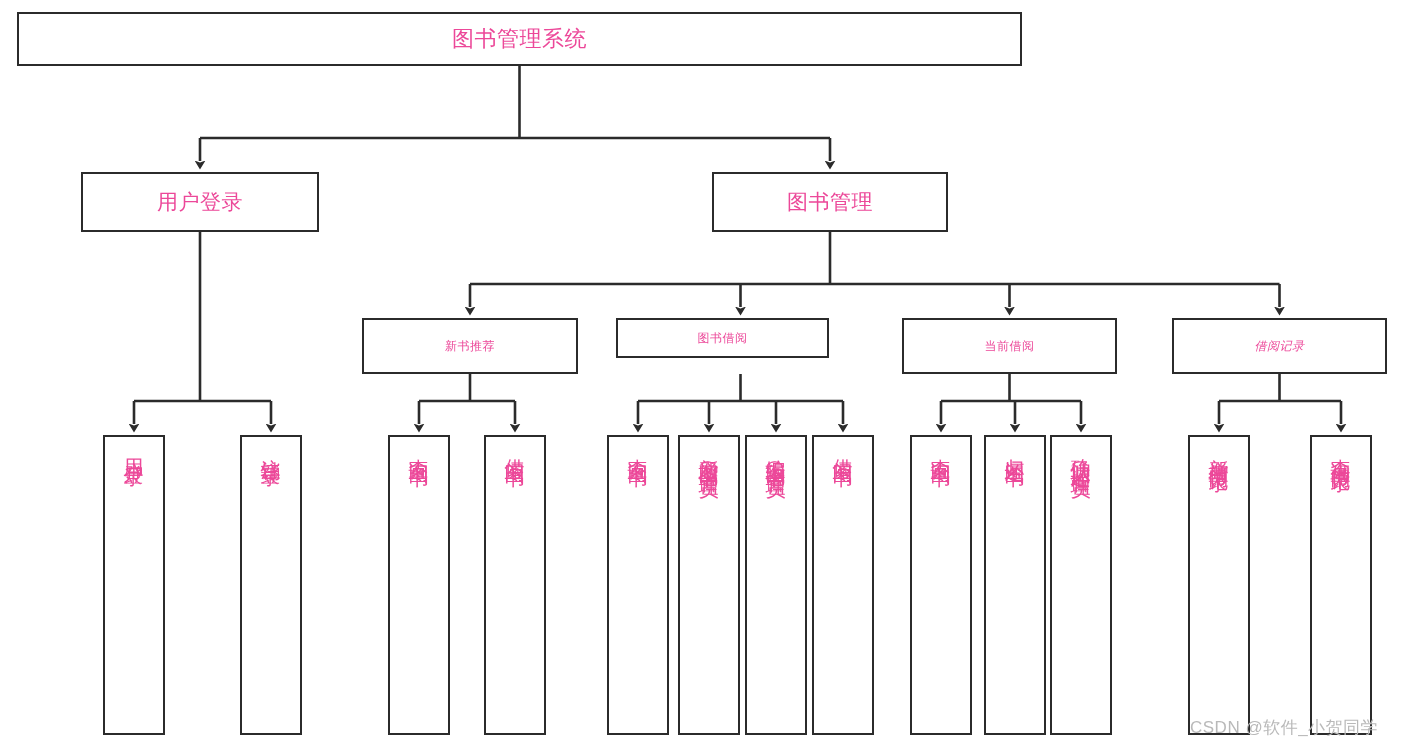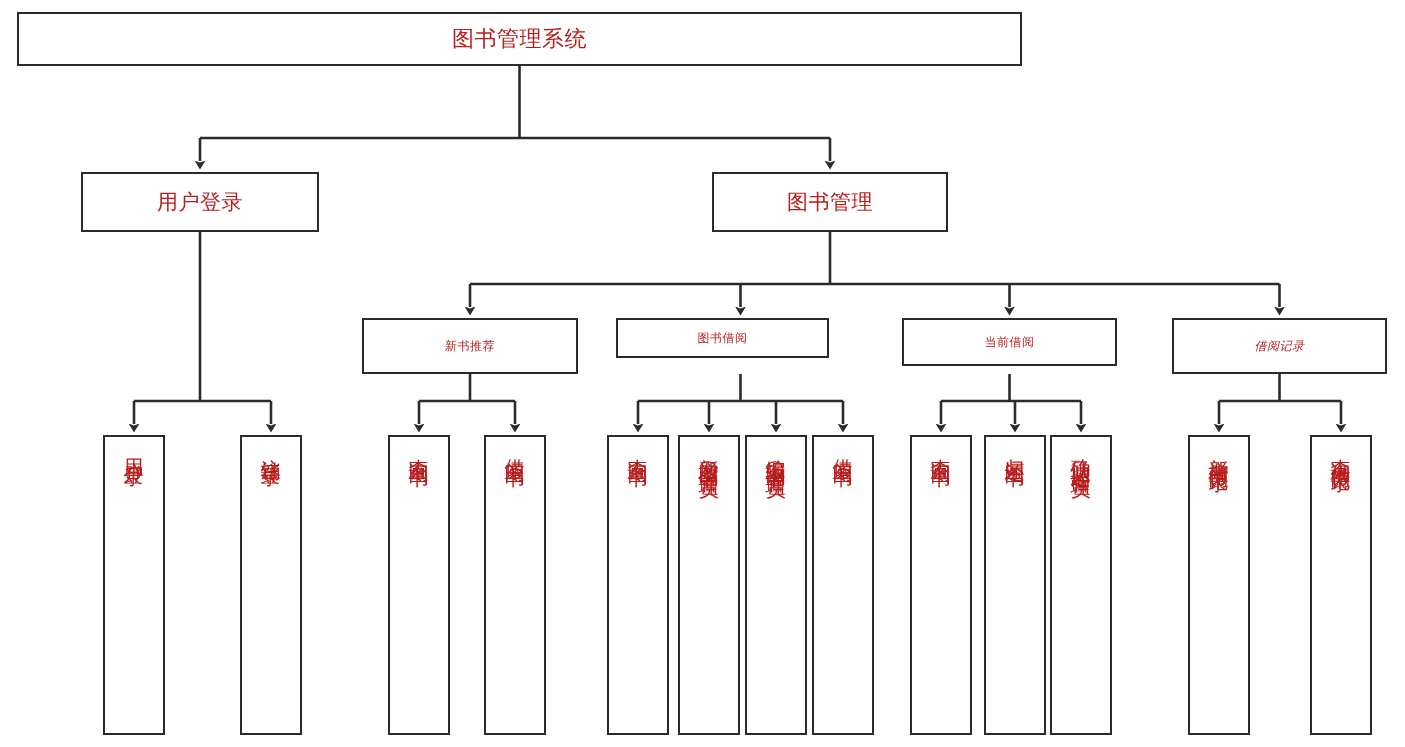--- a/index.html
+++ b/index.html
@@ -26,21 +26,21 @@
     pointer-events: none;
   }
   .node {
     position: absolute;
     box-sizing: border-box;
     border: 2px solid #2b2b2b;
     background: #ffffff;
     display: flex;
     align-items: center;
     justify-content: center;
-    color: #b91c1c;
+    color: #ec4899;
   }
   .node .label {
     display: block;
     text-align: center;
     line-height: 1.18;
     letter-spacing: 0.5px;
   }
   .node.horiz .label {
     writing-mode: horizontal-tb;
   }
@@ -124,21 +124,21 @@
       </div>
       <div class="node lvl1 horiz" style="left: 712px; top: 172px; width: 236px; height: 60px;">
         <span class="label">图书管理</span>
       </div>
       <div class="node lvl2 horiz" style="left: 362px; top: 318px; width: 216px; height: 56px;">
         <span class="label">新书推荐</span>
       </div>
       <div class="node lvl2 horiz" style="left: 616px; top: 318px; width: 213px; height: 40px;">
         <span class="label">图书借阅</span>
       </div>
-      <div class="node lvl2 horiz" style="left: 902px; top: 318px; width: 215px; height: 48px; font-family: Liberation Serif, serif;">
+      <div class="node lvl2 horiz" style="left: 902px; top: 318px; width: 215px; height: 56px; font-family: Liberation Serif, serif;">
         <span class="label">当前借阅</span>
       </div>
       <div class="node lvl2 horiz" style="left: 1172px; top: 318px; width: 215px; height: 56px; font-style: italic;">
         <span class="label">借阅记录</span>
       </div>
       <div class="node leaf vert" style="left: 103px; top: 435px; width: 62px; height: 300px;">
         <span class="label">用户登录</span>
       </div>
       <div class="node leaf vert" style="left: 240px; top: 435px; width: 62px; height: 300px;">
         <span class="label">注销登录</span>
@@ -171,14 +171,15 @@
         <span class="label">确认归还（管理员）</span>
       </div>
       <div class="node leaf vert" style="left: 1188px; top: 435px; width: 62px; height: 300px;">
         <span class="label">新增借阅记录</span>
       </div>
       <div class="node leaf vert" style="left: 1310px; top: 435px; width: 62px; height: 300px;">
         <span class="label">查询借阅记录</span>
       </div>
     </div>
 
+  <div class="watermark" style="left: 1190px; top: 716px; color: rgb(185, 185, 185);">CSDN @软件_小贺同学</div>
 
 </div>
 
 </body></html>

